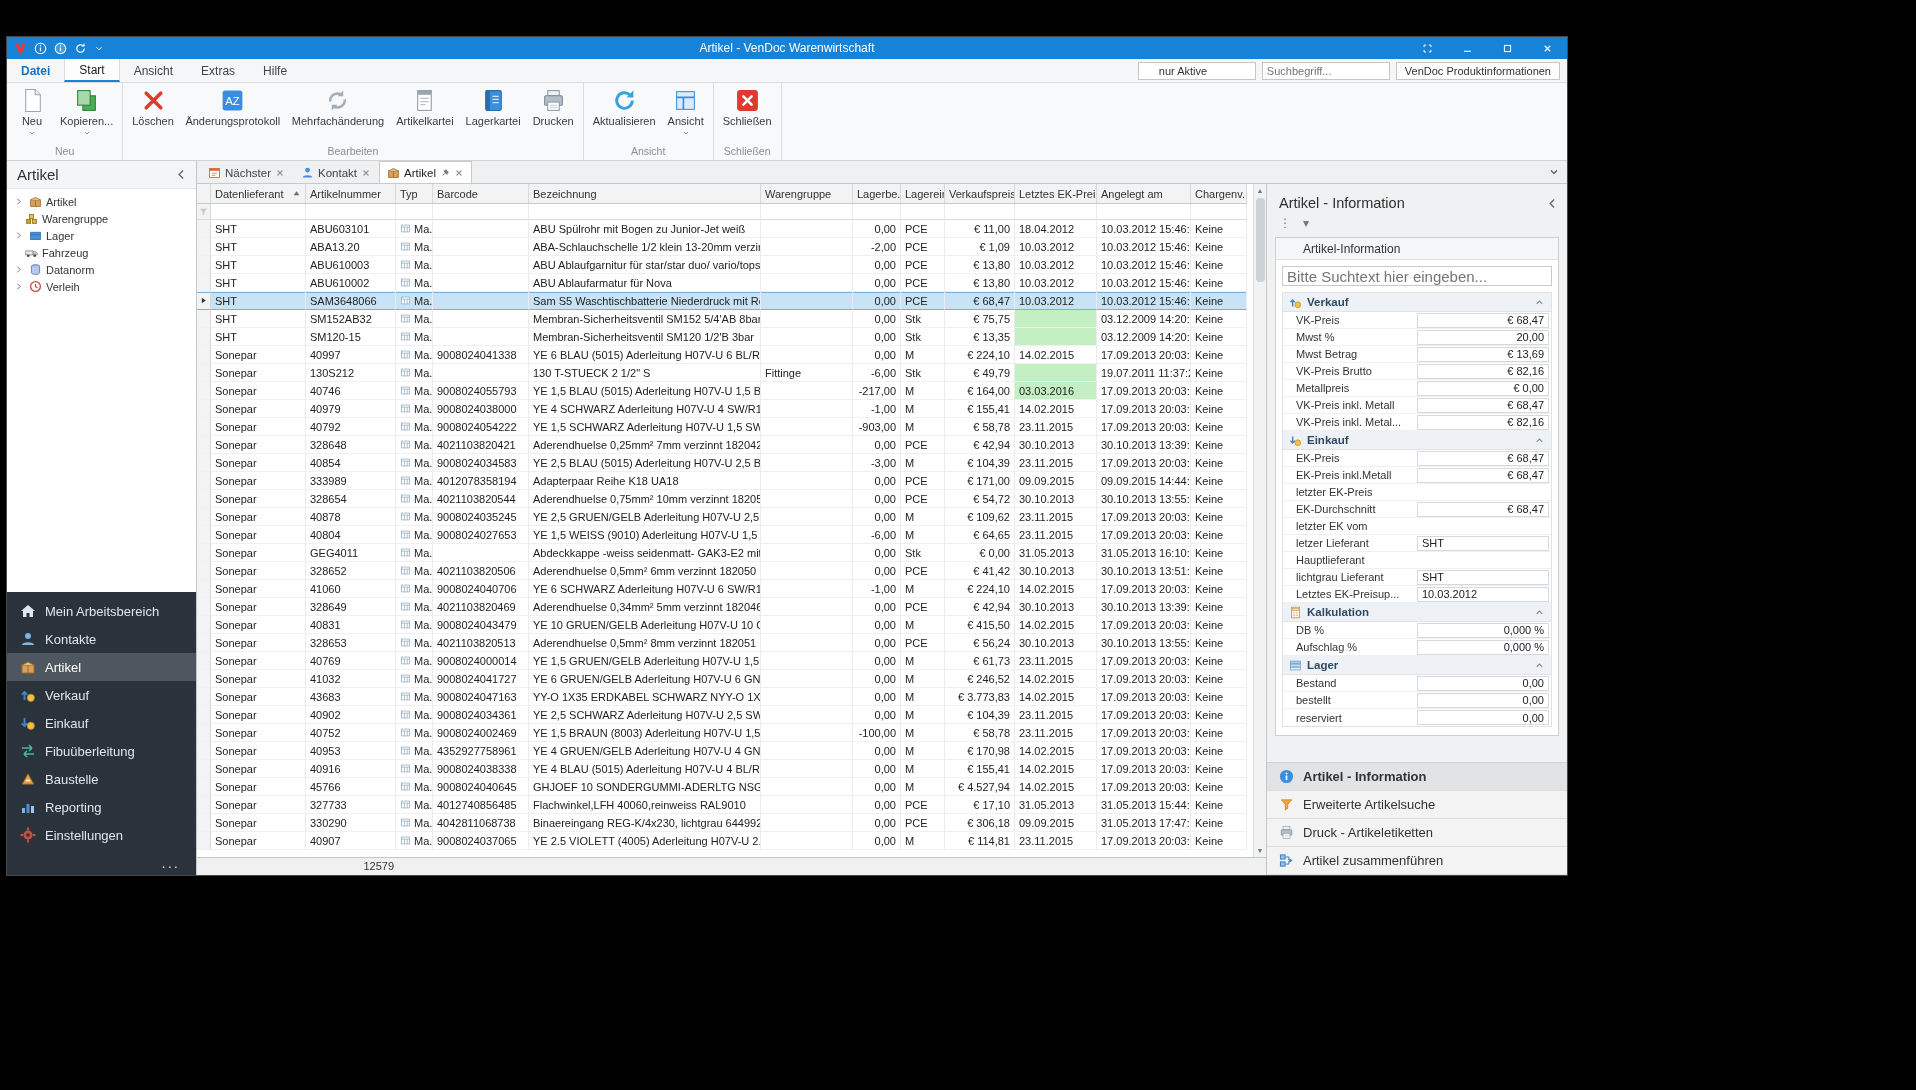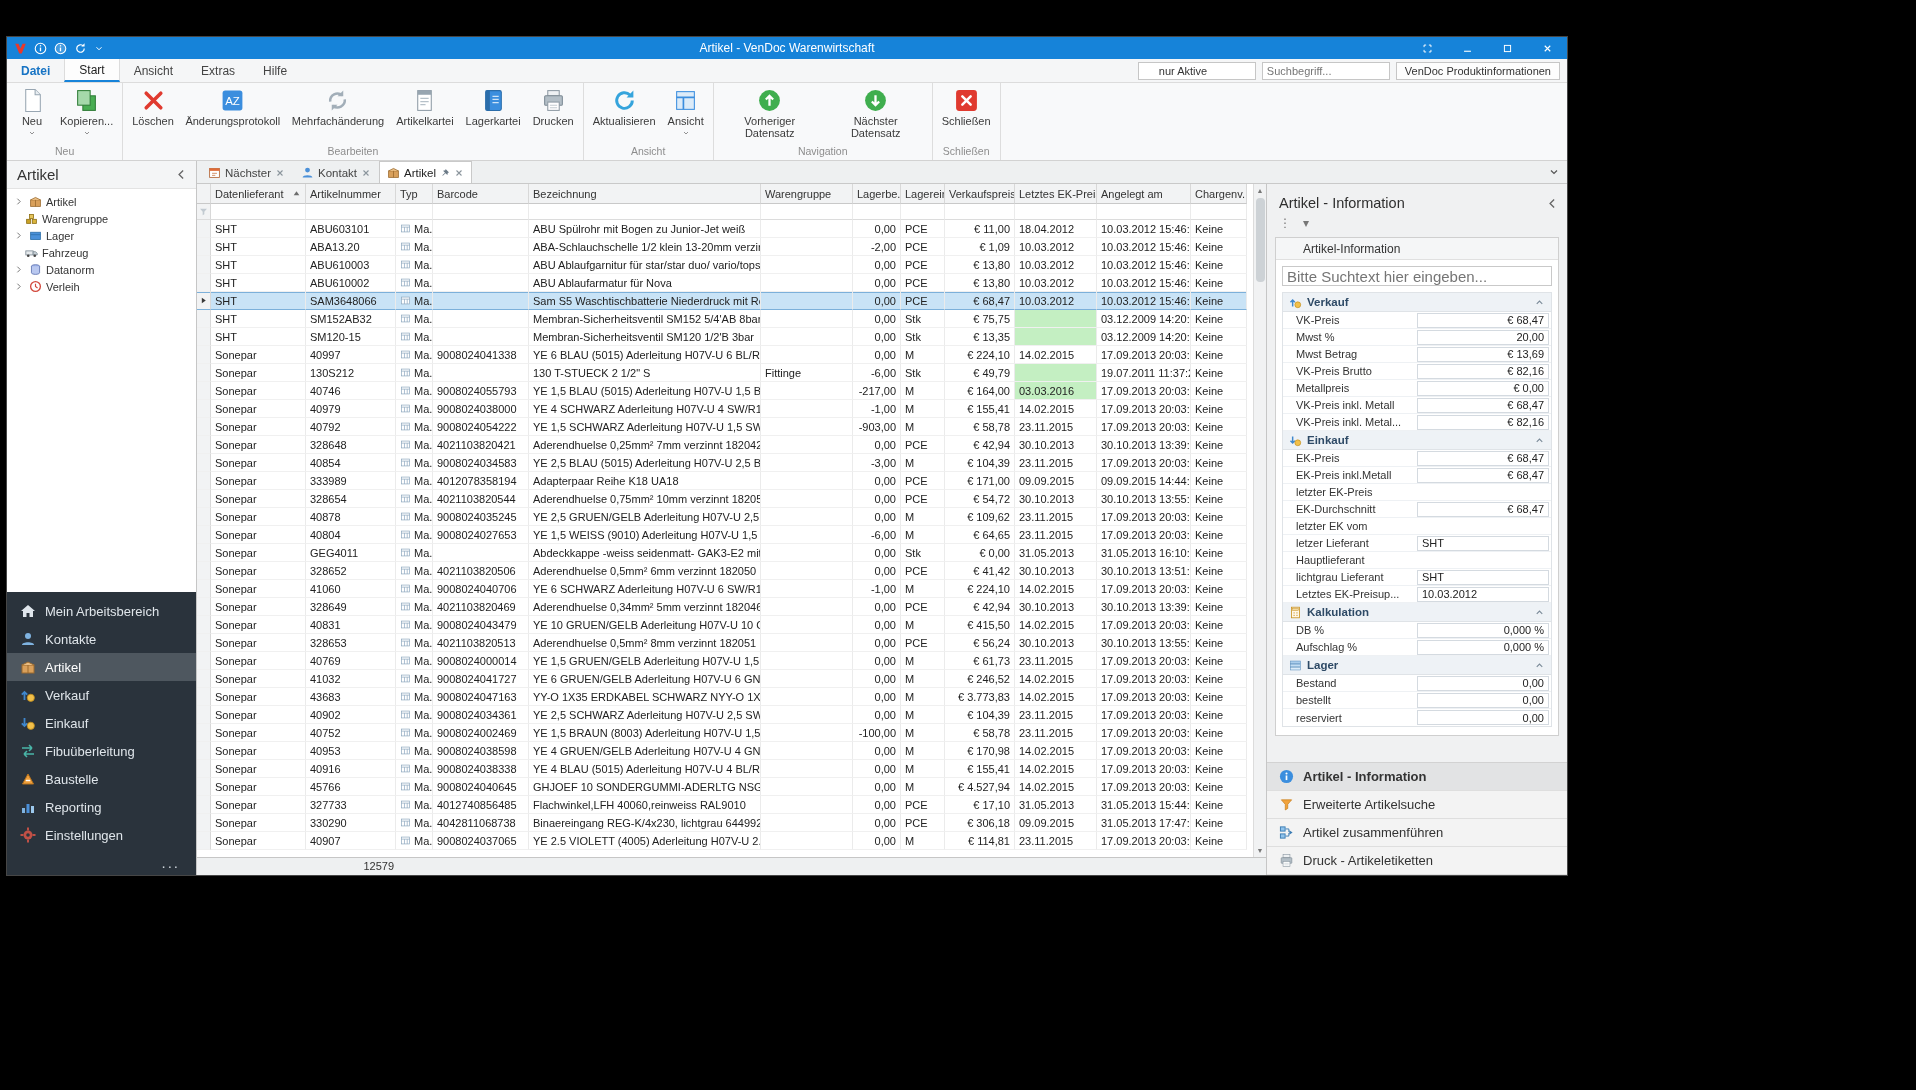--- a/index.html
+++ b/index.html
@@ -332,43 +332,20 @@
             </span>
           </div>
         </div>
         <div class="rgroup-label">Ansicht</div>
       </div>
       <div class="rgroup">
         <div class="rbuttons">
           <div class="rbtn">
             <span class="icon">
               <svg viewBox="0 0 24 24">
-                <circle cx="12" cy="12" r="10" fill="#3fae4e"></circle>
-                <path d="M12 17V8M8.5 11 12 7.5 15.5 11" fill="none" stroke="#fff" stroke-width="2.2"></path>
-              </svg>
-            </span>
-            <div class="rbtn-label">Vorheriger Datensatz</div>
-          </div>
-          <div class="rbtn">
-            <span class="icon">
-              <svg viewBox="0 0 24 24">
-                <circle cx="12" cy="12" r="10" fill="#3fae4e"></circle>
-                <path d="M12 7v9M8.5 13 12 16.5 15.5 13" fill="none" stroke="#fff" stroke-width="2.2"></path>
-              </svg>
-            </span>
-            <div class="rbtn-label">Nächster Datensatz</div>
-          </div>
-        </div>
-        <div class="rgroup-label">Navigation</div>
-      </div>
-      <div class="rgroup">
-        <div class="rbuttons">
-          <div class="rbtn">
-            <span class="icon">
-              <svg viewBox="0 0 24 24">
                 <rect x="2" y="2" width="20" height="20" rx="3" fill="#e03a2f"></rect>
                 <path d="M8 8l8 8M16 8l-8 8" stroke="#fff" stroke-width="2.4" stroke-linecap="round"></path>
               </svg>
             </span>
             <div class="rbtn-label">Schließen</div>
           </div>
         </div>
         <div class="rgroup-label">Schließen</div>
       </div>
     </div>
@@ -1367,21 +1344,21 @@
                   <div class="gcell" style="width: 90px;">40953</div>
                   <div class="gcell" style="width: 37px;">
                     <span class="icon typ-ic">
                       <svg viewBox="0 0 16 16">
                         <rect x="2" y="3" width="12" height="10" fill="#fff" stroke="#8aa5bd"></rect>
                         <path d="M2 6h12M6.5 6v7M10.5 6v7" stroke="#8aa5bd"></path>
                       </svg>
                     </span>
                     <span>Ma...</span>
                   </div>
-                  <div class="gcell" style="width: 96px;">9008024038598</div>
+                  <div class="gcell" style="width: 96px;">4352927758961</div>
                   <div class="gcell" style="width: 232px;">YE 4 GRUEN/GELB Aderleitung H07V-U 4 GNGE/R100</div>
                   <div class="gcell" style="width: 92px;"></div>
                   <div class="gcell rt" style="width: 48px;">0,00</div>
                   <div class="gcell" style="width: 44px;">M</div>
                   <div class="gcell rt" style="width: 70px;">€ 170,98</div>
                   <div class="gcell" style="width: 82px;">14.02.2015</div>
                   <div class="gcell" style="width: 94px;">17.09.2013 20:03:53</div>
                   <div class="gcell" style="width: 56px;">Keine</div>
                 </div>
                 <div class="grow">
@@ -1690,39 +1667,39 @@
               <div class="rp-btn">
                 <span class="icon">
                   <svg viewBox="0 0 16 16">
                     <path d="M2.5 3h11l-4.2 4.8v4.4l-2.6 1.6V7.8z" fill="#f2a33c" stroke="#c9801f" stroke-width=".8"></path>
                   </svg>
                 </span>
                 <span>Erweiterte Artikelsuche</span>
               </div>
               <div class="rp-btn">
                 <span class="icon">
+                  <svg viewBox="0 0 24 24">
+                    <rect x="6.5" y="2.5" width="11" height="5" fill="#eef1f3" stroke="#8d99a3"></rect>
+                    <rect x="3.5" y="7.5" width="17" height="9" rx="1" fill="#b3bec6" stroke="#7d8a94"></rect>
+                    <rect x="6.5" y="13.5" width="11" height="8" fill="#fff" stroke="#8d99a3"></rect>
+                    <path d="M8.5 16.5h7M8.5 19h7" stroke="#c3cbd1"></path>
+                  </svg>
+                </span>
+                <span>Druck - Artikeletiketten</span>
+              </div>
+              <div class="rp-btn">
+                <span class="icon">
                   <svg viewBox="0 0 16 16">
                     <rect x="1.5" y="2" width="5" height="4.5" fill="#8fc3ec" stroke="#3b7cb4"></rect>
                     <rect x="1.5" y="9.5" width="5" height="4.5" fill="#8fc3ec" stroke="#3b7cb4"></rect>
                     <path d="M7 4.2h3.5v3.3M7 11.8h3.5V8.5" stroke="#3b7cb4" fill="none"></path>
                     <path d="M11 5.5 14.5 8 11 10.5z" fill="#3b7cb4"></path>
                   </svg>
                 </span>
                 <span>Artikel zusammenführen</span>
-              </div>
-              <div class="rp-btn">
-                <span class="icon">
-                  <svg viewBox="0 0 24 24">
-                    <rect x="6.5" y="2.5" width="11" height="5" fill="#eef1f3" stroke="#8d99a3"></rect>
-                    <rect x="3.5" y="7.5" width="17" height="9" rx="1" fill="#b3bec6" stroke="#7d8a94"></rect>
-                    <rect x="6.5" y="13.5" width="11" height="8" fill="#fff" stroke="#8d99a3"></rect>
-                    <path d="M8.5 16.5h7M8.5 19h7" stroke="#c3cbd1"></path>
-                  </svg>
-                </span>
-                <span>Druck - Artikeletiketten</span>
               </div>
             </div>
         </div>
 
       </div>
     </div>
   </div>
 </div>
 
 </body></html>

